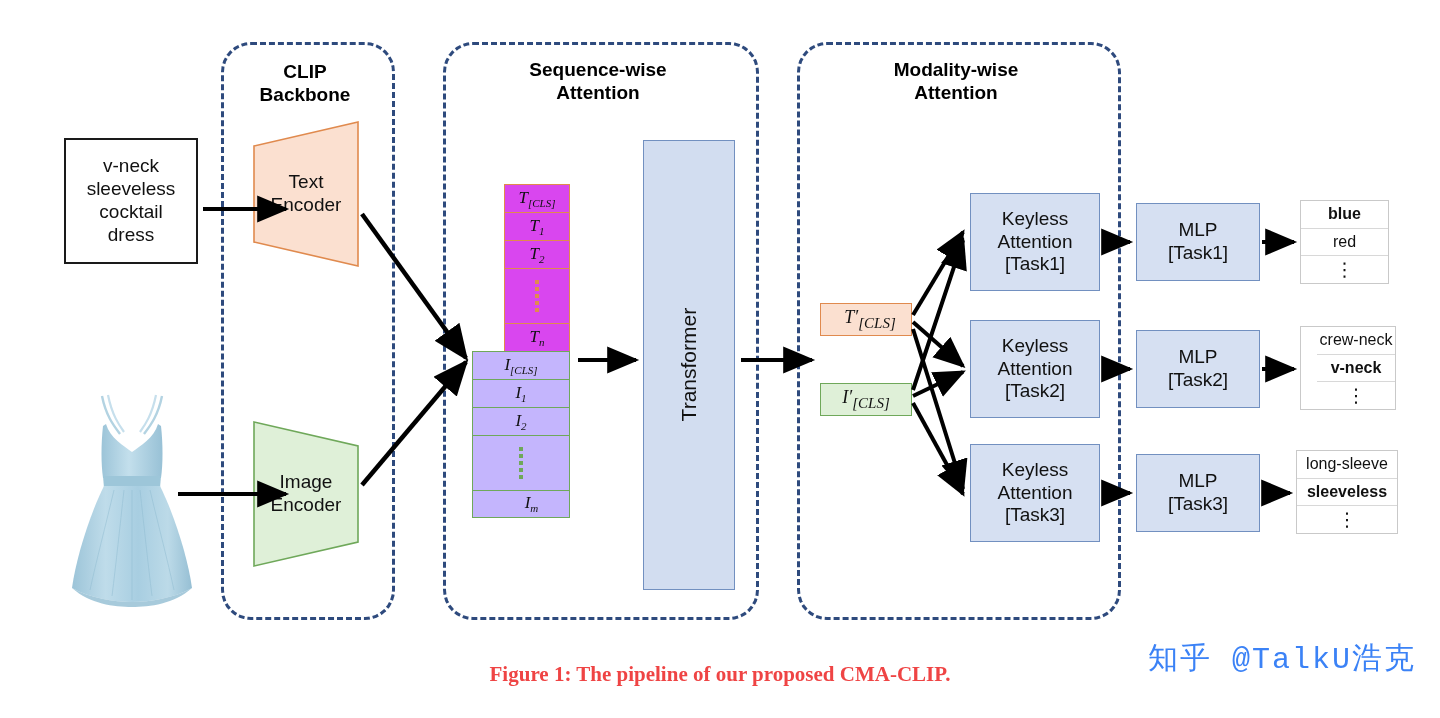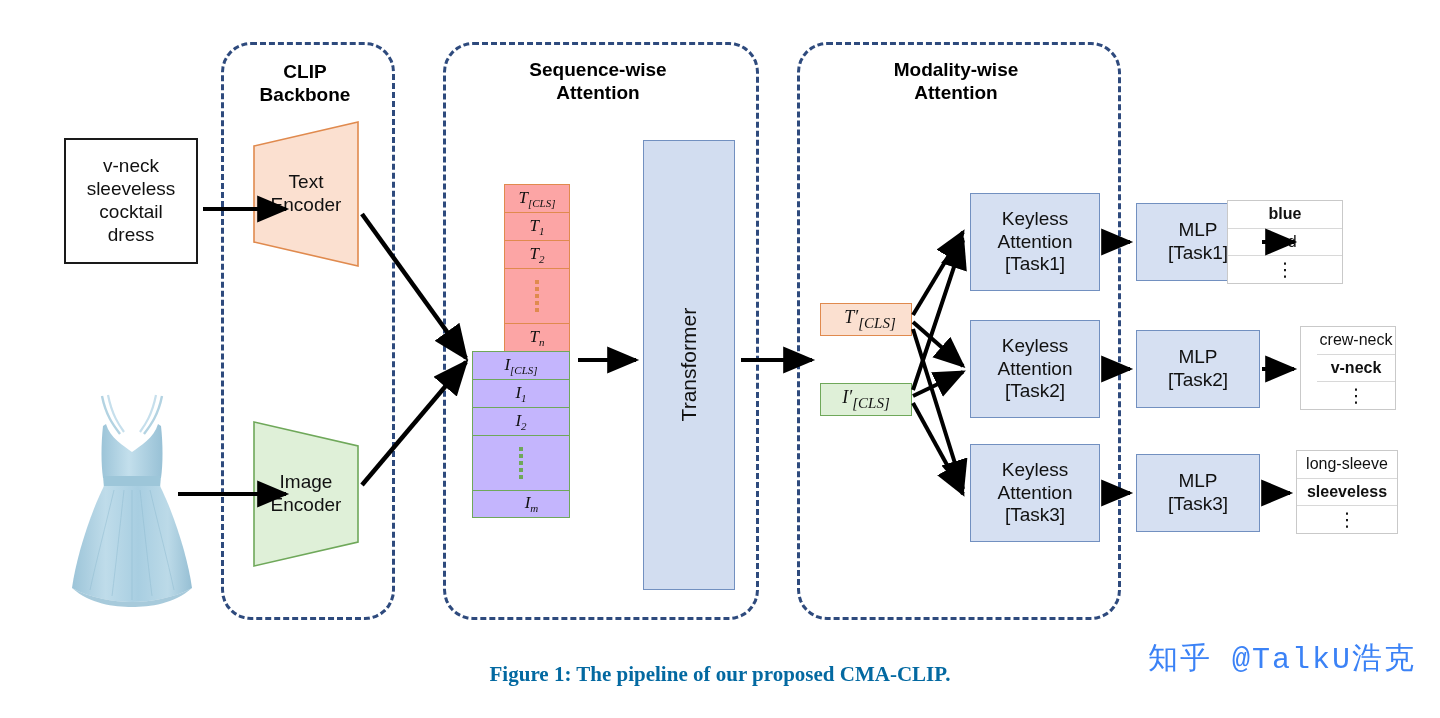--- a/index.html
+++ b/index.html
@@ -74,21 +74,21 @@
   .tok{
     box-sizing:border-box;
     display:flex;
     align-items:center;
     justify-content:center;
     font-size:17px;
     font-family:"Liberation Serif", serif;
     font-style:italic;
     color:#111;
   }
-  .tok.orange{background:#fca5a5;border:1px solid #e08a4e;border-bottom:none;margin-left:32px;}
+  .tok.orange{background:#d946ef;border:1px solid #e08a4e;border-bottom:none;margin-left:32px;}
   .tok.green{background:#c4b5fd;border:1px solid #6fa85a;border-bottom:none;}
   .tok.last{border-bottom:1px solid;padding-left:21px;}
   .tok.green.last{border-bottom-color:#6fa85a;}
   .tok sub{font-size:11px;font-style:italic;}
   .vdots{
     display:flex;
     flex-direction:column;
     align-items:center;
     justify-content:center;
     gap:3px;
@@ -142,21 +142,21 @@
   
   #caption{
     position:absolute;
     left:0;
     top:662px;
     width:1440px;
     text-align:center;
     font-family:"Liberation Serif", serif;
     font-weight:bold;
     font-size:21px;
-    color:#0369a1;
+    color:#ef4444;
   }
   #watermark{
     position:absolute;
     right:24px;
     top:638px;
     font-size:30px;
     color:#3b82f6;
     letter-spacing:2px;
     white-space:nowrap;
     font-family:Liberation Mono, monospace;
@@ -311,21 +311,21 @@
 Attention
 [Task3]</div>
 
   <div class="box bluebox" style="left:1136px;top:203px;width:124px;height:78px;">MLP
 [Task1]</div>
   <div class="box bluebox" style="left:1136px;top:330px;width:124px;height:78px;">MLP
 [Task2]</div>
   <div class="box bluebox" style="left:1136px;top:454px;width:124px;height:78px;">MLP
 [Task3]</div>
 
-  <div class="outlist" style="left:1227px;top:200px;width:116px;height:84px;">
+  <div class="outlist" style="left:1300px;top:200px;width:89px;height:84px;">
     <div class="row bold">blue</div>
     <div class="row">red</div>
     <div class="row dots">⋮</div>
   </div>
   <div class="outlist" style="left:1300px;top:326px;width:96px;height:84px;padding-left:16px;">
     <div class="row">crew-neck</div>
     <div class="row bold">v-neck</div>
     <div class="row dots">⋮</div>
   </div>
   <div class="outlist" style="left:1296px;top:450px;width:102px;height:84px;">

